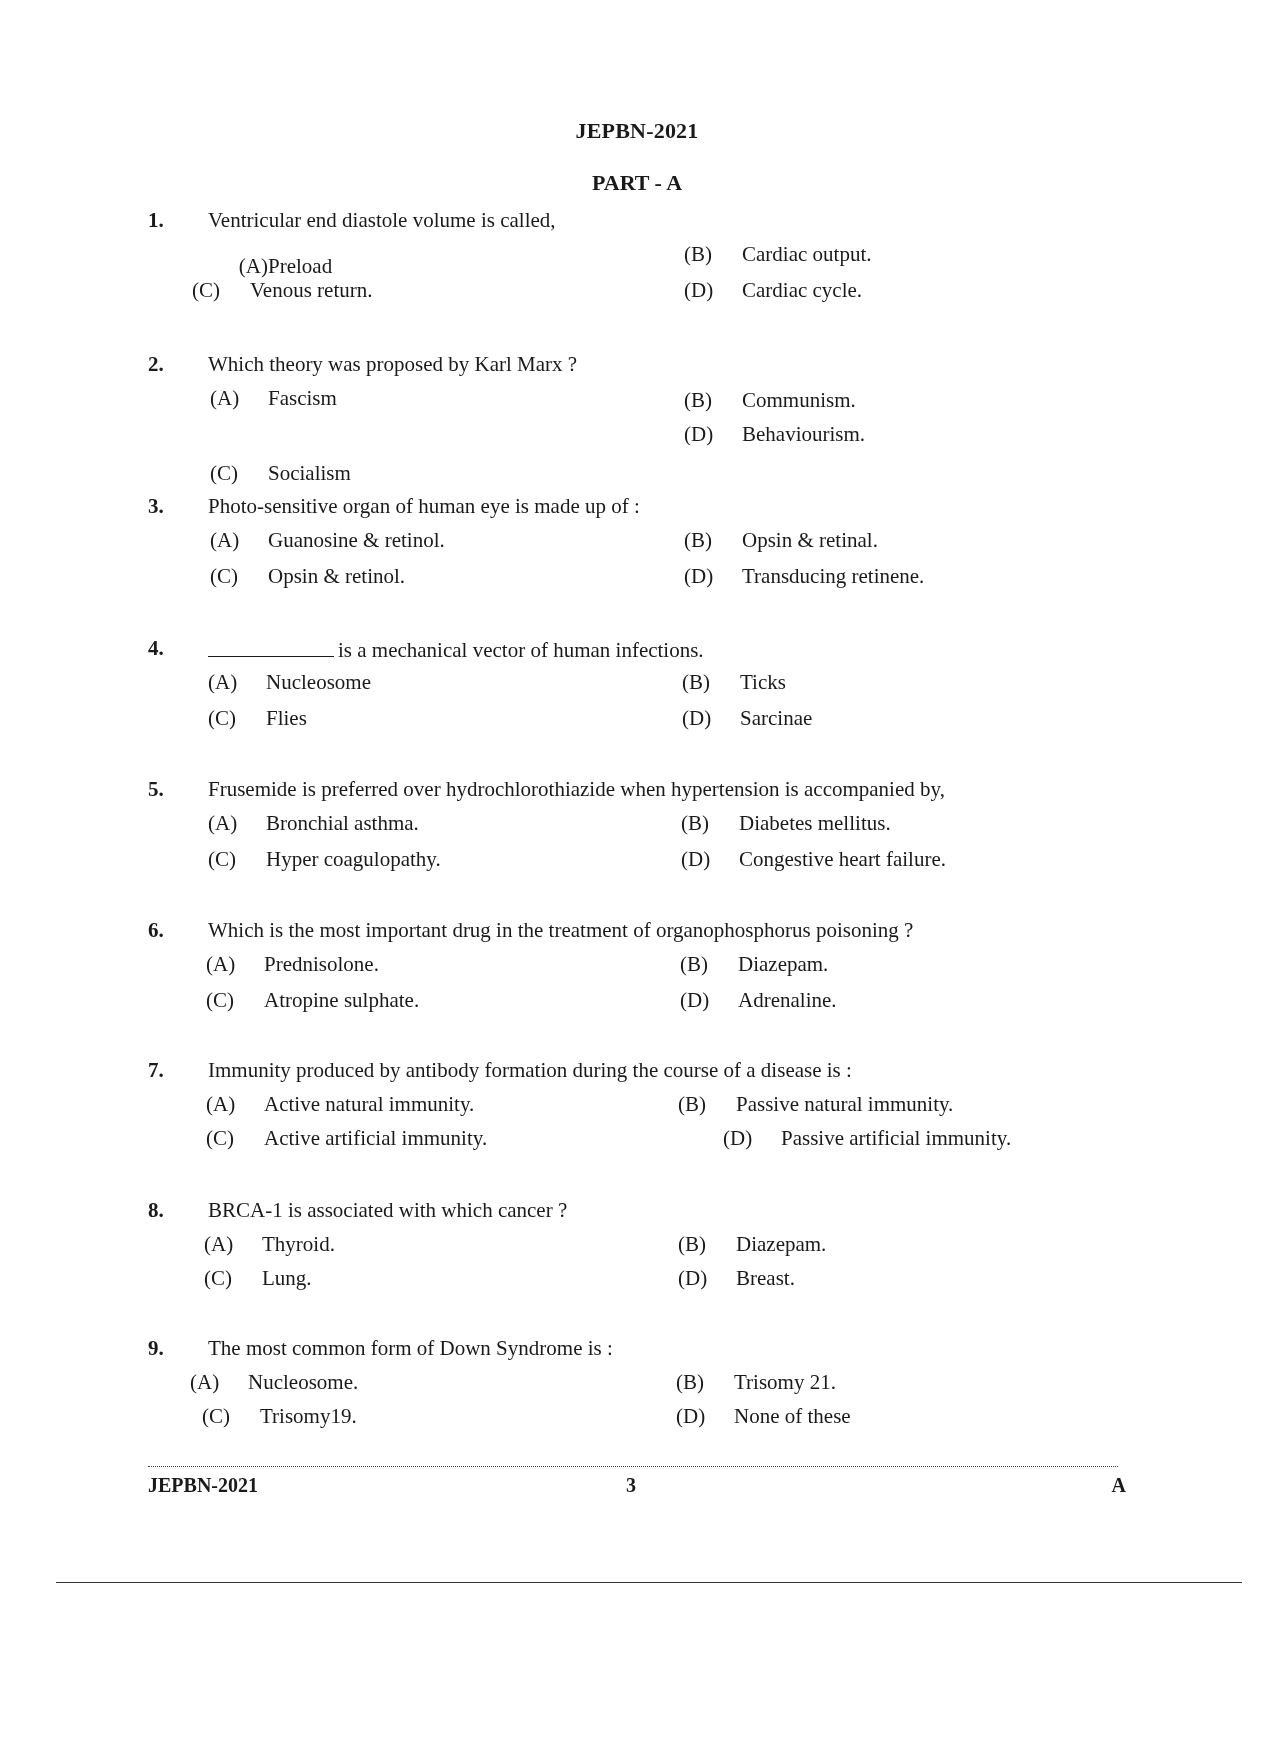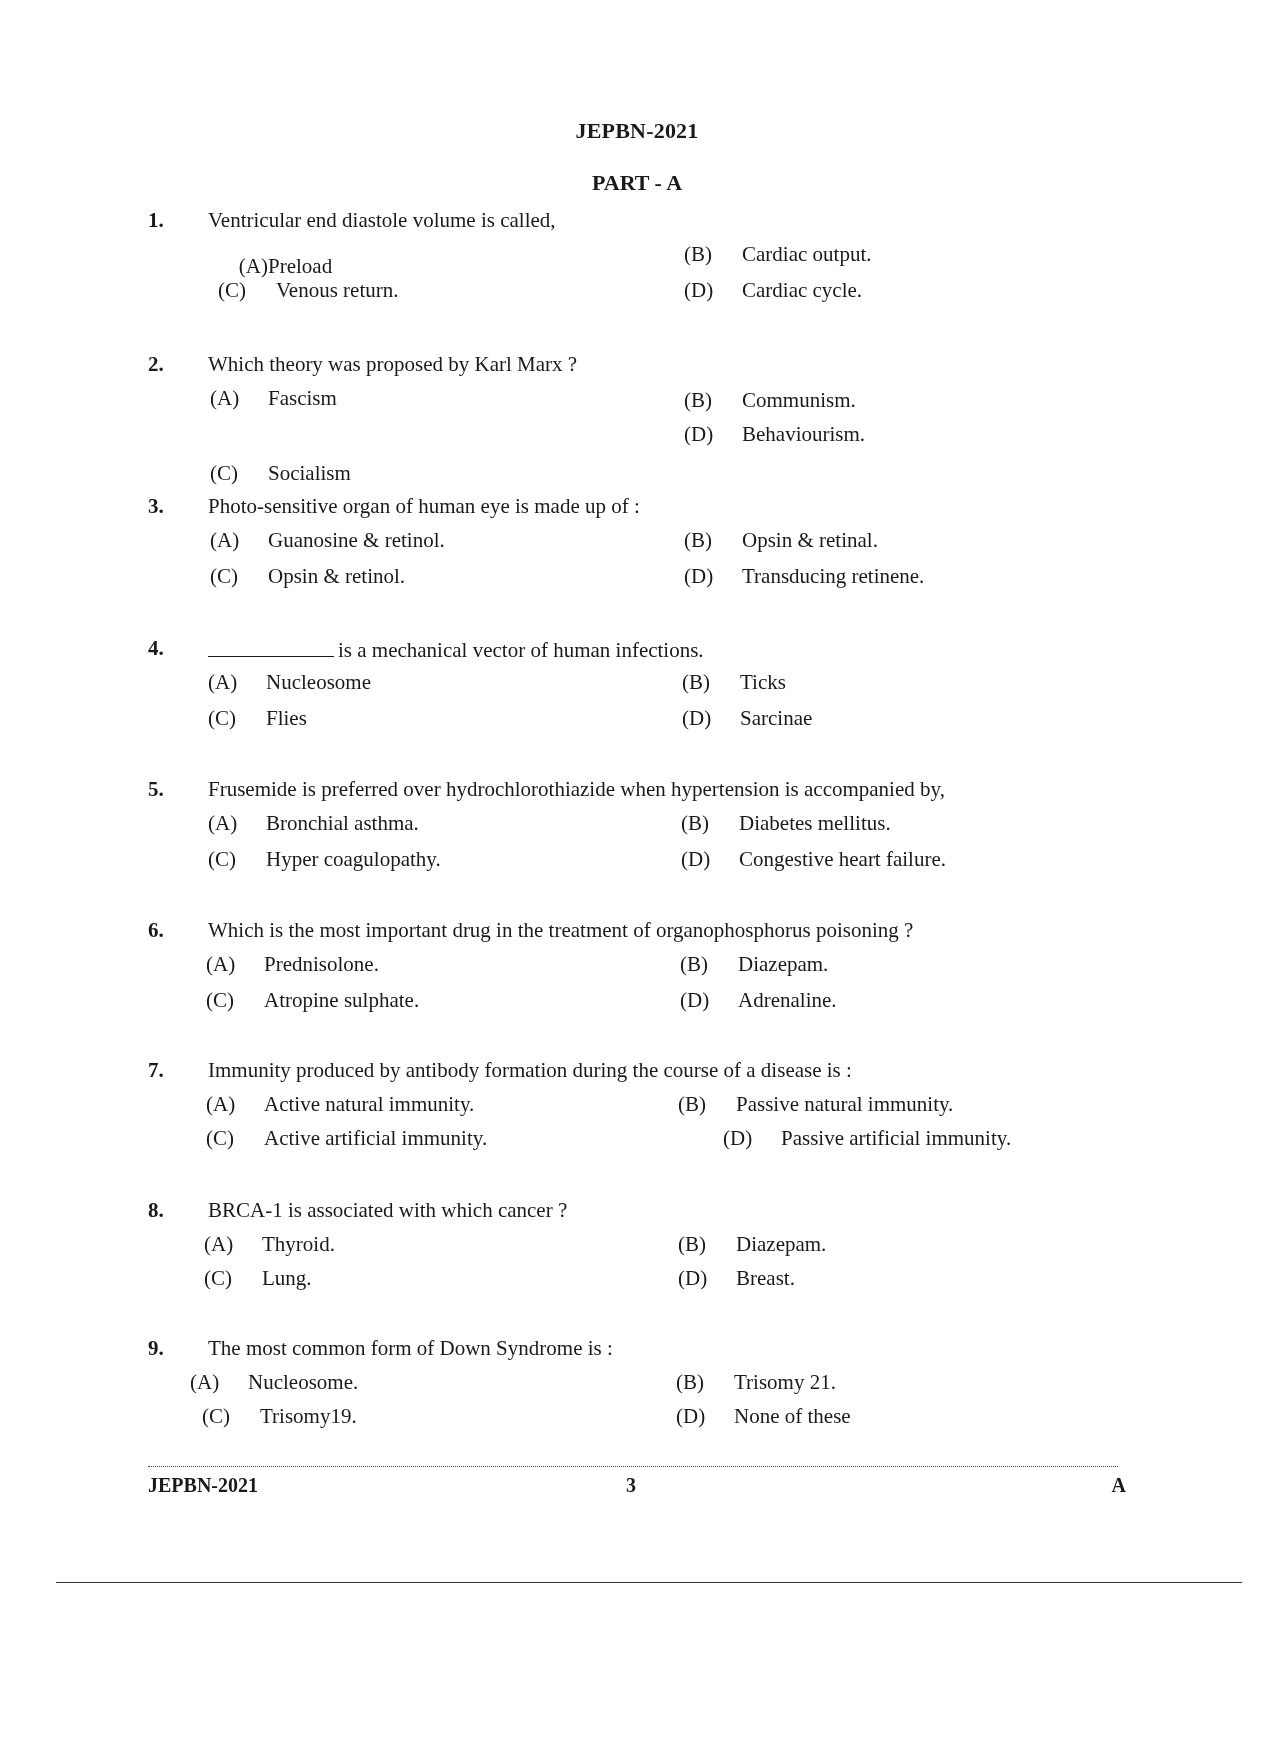--- a/index.html
+++ b/index.html
@@ -46,21 +46,21 @@
 
 <div class="page">
   <div class="hdr-code">JEPBN-2021</div>
   <div class="part-title">PART - A</div>
 
   <div class="q" style="top:208px;">
     <span class="num">1.</span>
     <span class="stem">Ventricular end diastole volume is called,</span>
     <div class="opt" style="left:62px;top:46px;text-align:right;"><span class="lbl">(A)</span><span>Preload</span></div>
     <div class="opt" style="left:536px;top:34px;"><span class="lbl">(B)</span><span>Cardiac output.</span></div>
-    <div class="opt" style="left:70px;top:70px;"><span class="lbl">(C)</span><span>Venous return.</span></div>
+    <div class="opt" style="left:44px;top:70px;"><span class="lbl">(C)</span><span>Venous return.</span></div>
     <div class="opt" style="left:536px;top:70px;"><span class="lbl">(D)</span><span>Cardiac cycle.</span></div>
   </div>
 
   <div class="q" style="top:352px;">
     <span class="num">2.</span>
     <span class="stem">Which theory was proposed by Karl Marx ?</span>
     <div class="opt" style="left:62px;top:34px;"><span class="lbl">(A)</span><span>Fascism</span></div>
     <div class="opt" style="left:536px;top:36px;"><span class="lbl">(B)</span><span>Communism.</span></div>
     <div class="opt" style="left:62px;top:70px;margin-top:39px;"><span class="lbl">(C)</span><span>Socialism</span></div>
     <div class="opt" style="left:536px;top:70px;"><span class="lbl">(D)</span><span>Behaviourism.</span></div>

